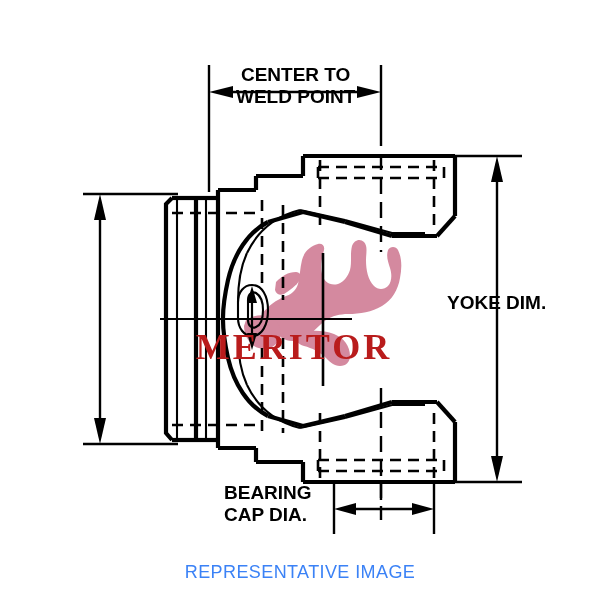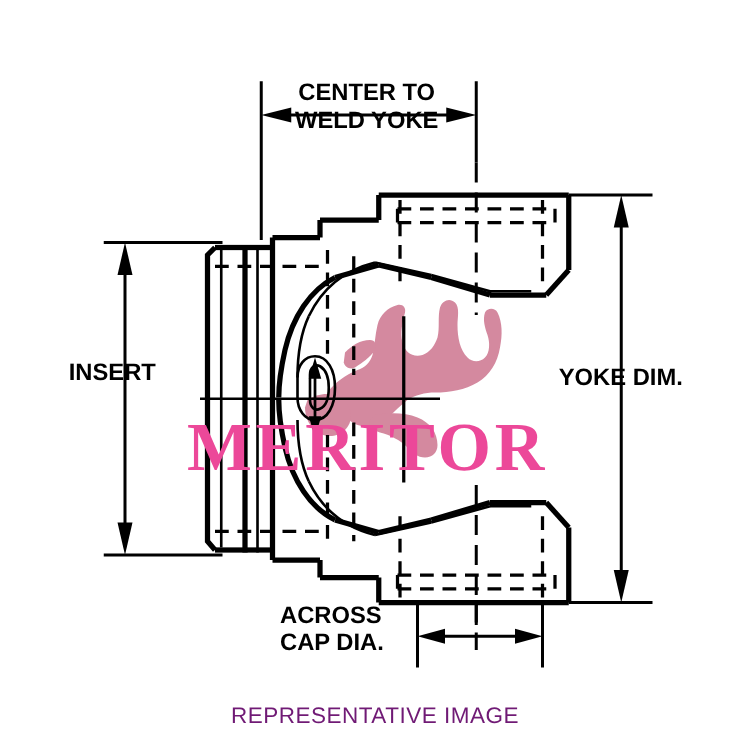--- a/index.html
+++ b/index.html
@@ -54,36 +54,36 @@
     text-align: left;
   }
   #watermark-meritor {
     position: absolute;
     left: 0px;
     top: 326px;
     width: 588px;
     text-align: center;
     font-family: "Liberation Serif", serif;
     font-weight: bold;
-    font-size: 55px;
+    font-size: 36px;
     letter-spacing: 3px;
-    color: #ec4899;
+    color: #b91c1c;
     user-select: none;
     pointer-events: none;
   }
   #caption-representative {
     position: absolute;
     left: 0px;
     top: 562px;
     width: 600px;
     text-align: center;
     font-family: "Liberation Sans", sans-serif;
     font-size: 18px;
     font-weight: normal;
-    color: #701a75;
+    color: #3b82f6;
     letter-spacing: 0.4px;
   }
 </style>
 </head>
 <body>
 
 <div id="stage">
 
   <svg id="drawing" viewBox="0 0 600 600" xmlns="http://www.w3.org/2000/svg">
 
@@ -322,33 +322,32 @@
     </g>
     <g fill="#000000">
       <polygon points="252,286 247,303 257,303"></polygon>
       <polygon points="252,350 247,333 257,333"></polygon>
     </g>
 
   </svg>
 
   <div class="lbl" id="lbl-center-weld">
     <div>CENTER TO</div>
-    <div>WELD YOKE</div>
+    <div>WELD POINT</div>
   </div>
 
   <div class="lbl" id="lbl-insert-dia">
-    <div>INSERT</div>
   </div>
 
   <div class="lbl" id="lbl-yoke-dim">
     <div>YOKE DIM.</div>
   </div>
 
   <div class="lbl" id="lbl-bearing-cap">
-    <div>ACROSS</div>
+    <div>BEARING</div>
     <div>CAP DIA.</div>
   </div>
 
   <div id="watermark-meritor">MERITOR</div>
 
   <div id="caption-representative">REPRESENTATIVE IMAGE</div>
 
 </div>
 
 </body></html>

